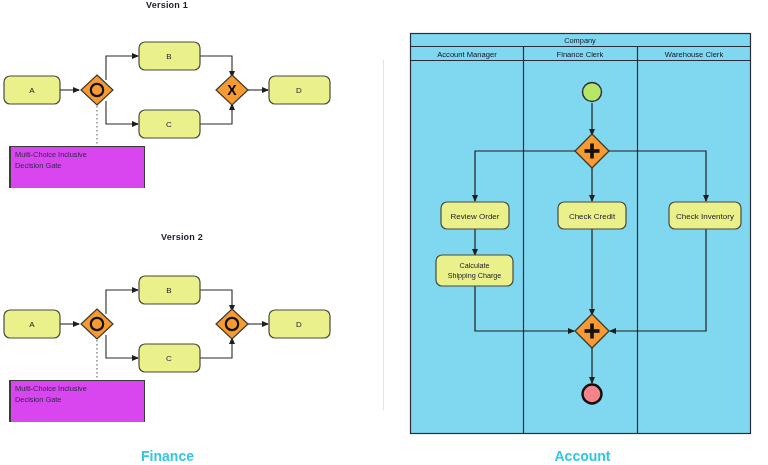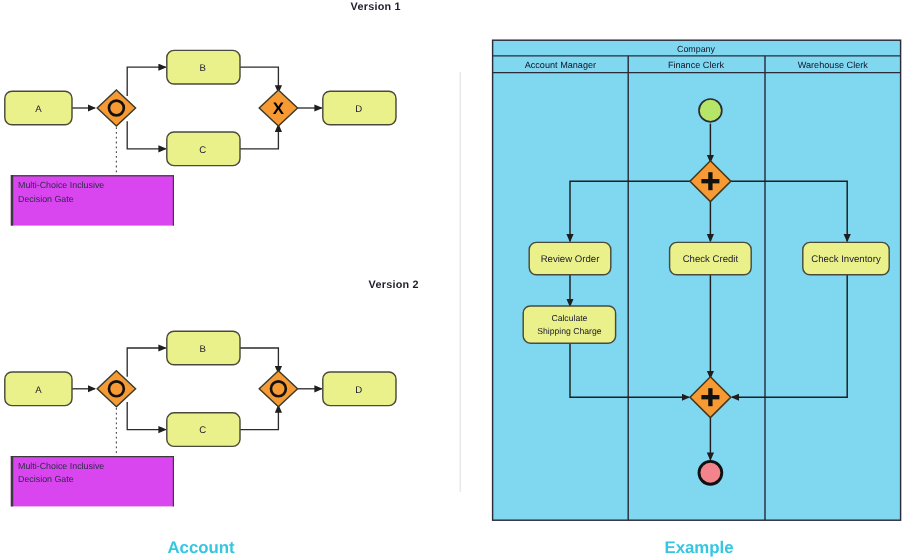--- a/index.html
+++ b/index.html
@@ -31,21 +31,21 @@
     height: 350px;
     background: #e3e3e3;
   }
 
   
   .version-title {
     position: absolute;
     font-size: 9px;
     font-weight: bold;
     color: #1c1c2b;
-    text-align: right;
+    text-align: center;
     letter-spacing: 0.2px;
     white-space: nowrap;
   }
 
   
   .caption {
     position: absolute;
     font-size: 14px;
     font-weight: bold;
     color: #35c6e0;
@@ -221,21 +221,21 @@
       <polygon points="232,53 248,68 232,83 216,68" fill="#f79a33" stroke="#3a3a2a" stroke-width="1.2"></polygon>
       <circle cx="232" cy="68" r="6.2" fill="none" stroke="#111111" stroke-width="2.2"></circle>
     </g>
   </svg>
 
   <div class="note-box" style="left:9px; top:380px; width:136px; height:42px;">
     <div class="note-text">Multi-Choice Inclusive
 Decision Gate</div>
   </div>
 
-  <div class="caption" style="left:110px; top:448px; width:115px;">Account</div>
+  <div class="caption" style="left:110px; top:448px; width:115px;">Finance</div>
 
   <svg class="layer" style="left:410px; top:33px;" width="350" height="402">
 
     <rect x="0.5" y="0.5" width="340" height="400" fill="#7fd7f0" stroke="#2b2b3a" stroke-width="1.2"></rect>
 
     <line x1="0.5" y1="13.5" x2="340.5" y2="13.5" stroke="#2b2b3a" stroke-width="1"></line>
     <text class="pool-label" x="170" y="10">Company</text>
 
     <line x1="0.5" y1="27.5" x2="340.5" y2="27.5" stroke="#2b2b3a" stroke-width="1"></line>
 
@@ -305,15 +305,15 @@
         <rect x="180.2" y="290.5" width="3.6" height="15" fill="#111111"></rect>
         <rect x="174.5" y="296.2" width="15" height="3.6" fill="#111111"></rect>
       </g>
     </g>
 
     <g>
       <circle cx="182" cy="361" r="9.5" fill="#f4848c" stroke="#111111" stroke-width="2.4"></circle>
     </g>
   </svg>
 
-  <div class="caption" style="left:525px; top:448px; width:115px;">Example</div>
+  <div class="caption" style="left:525px; top:448px; width:115px;">Account</div>
 
 </div>
 
 </body></html>

